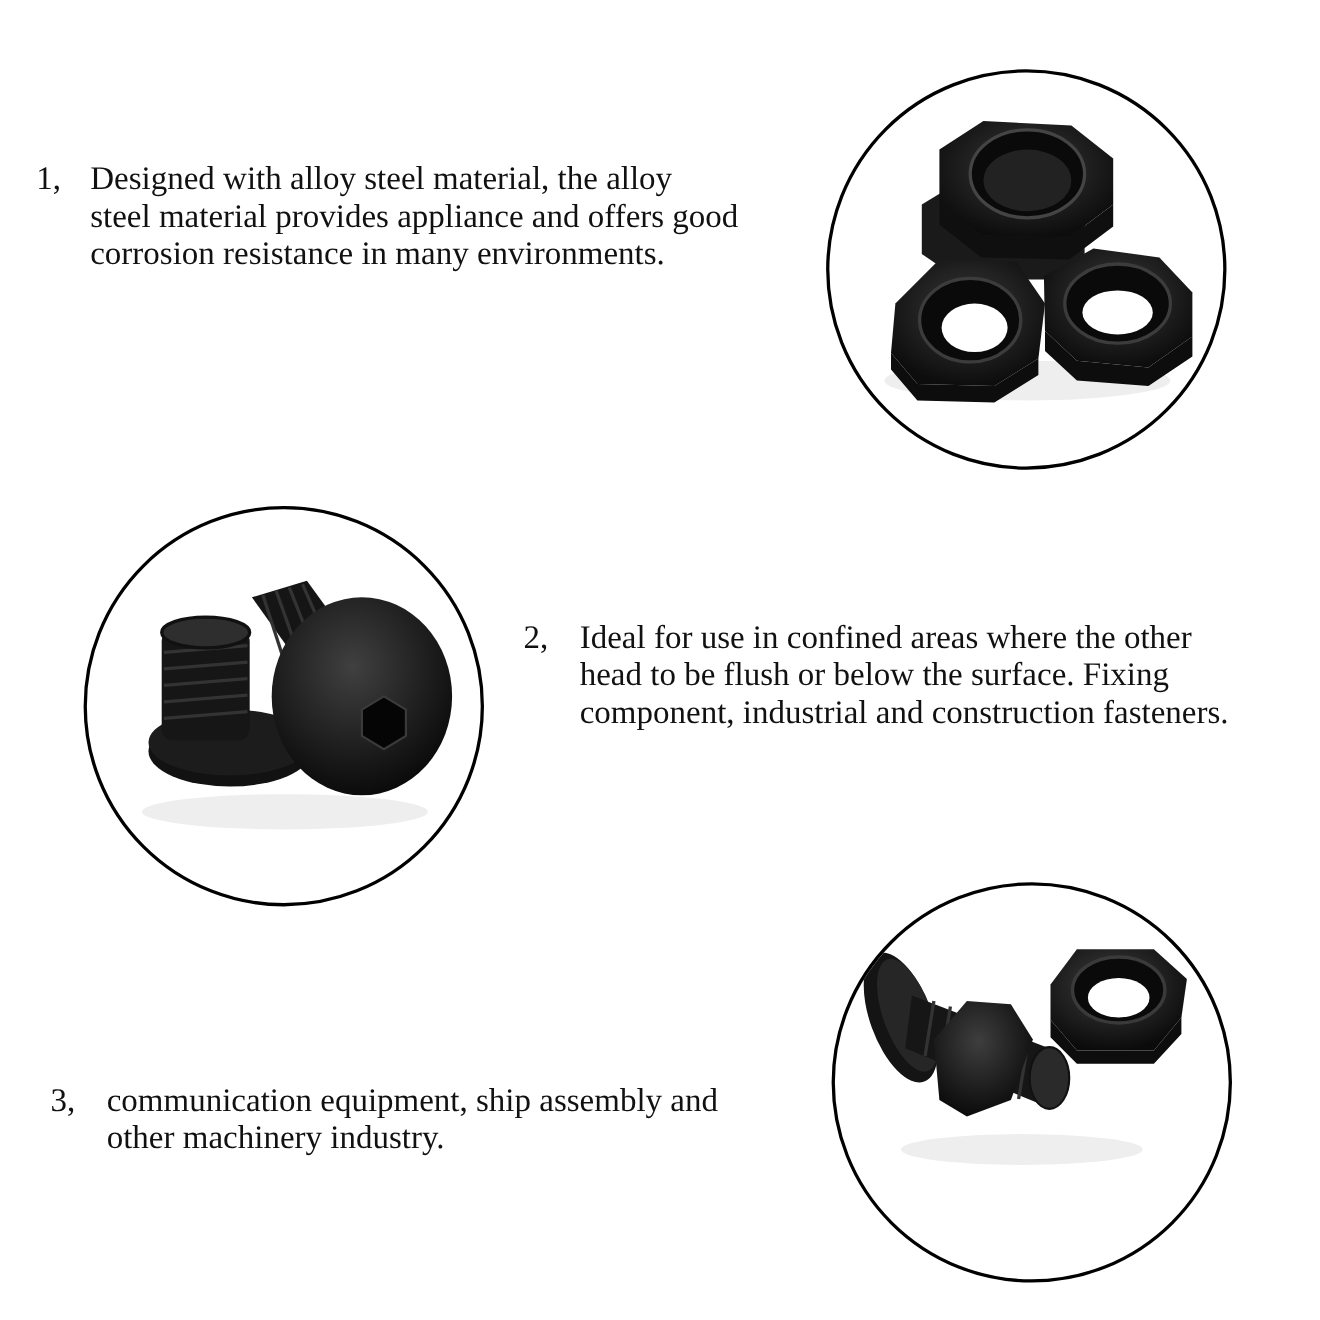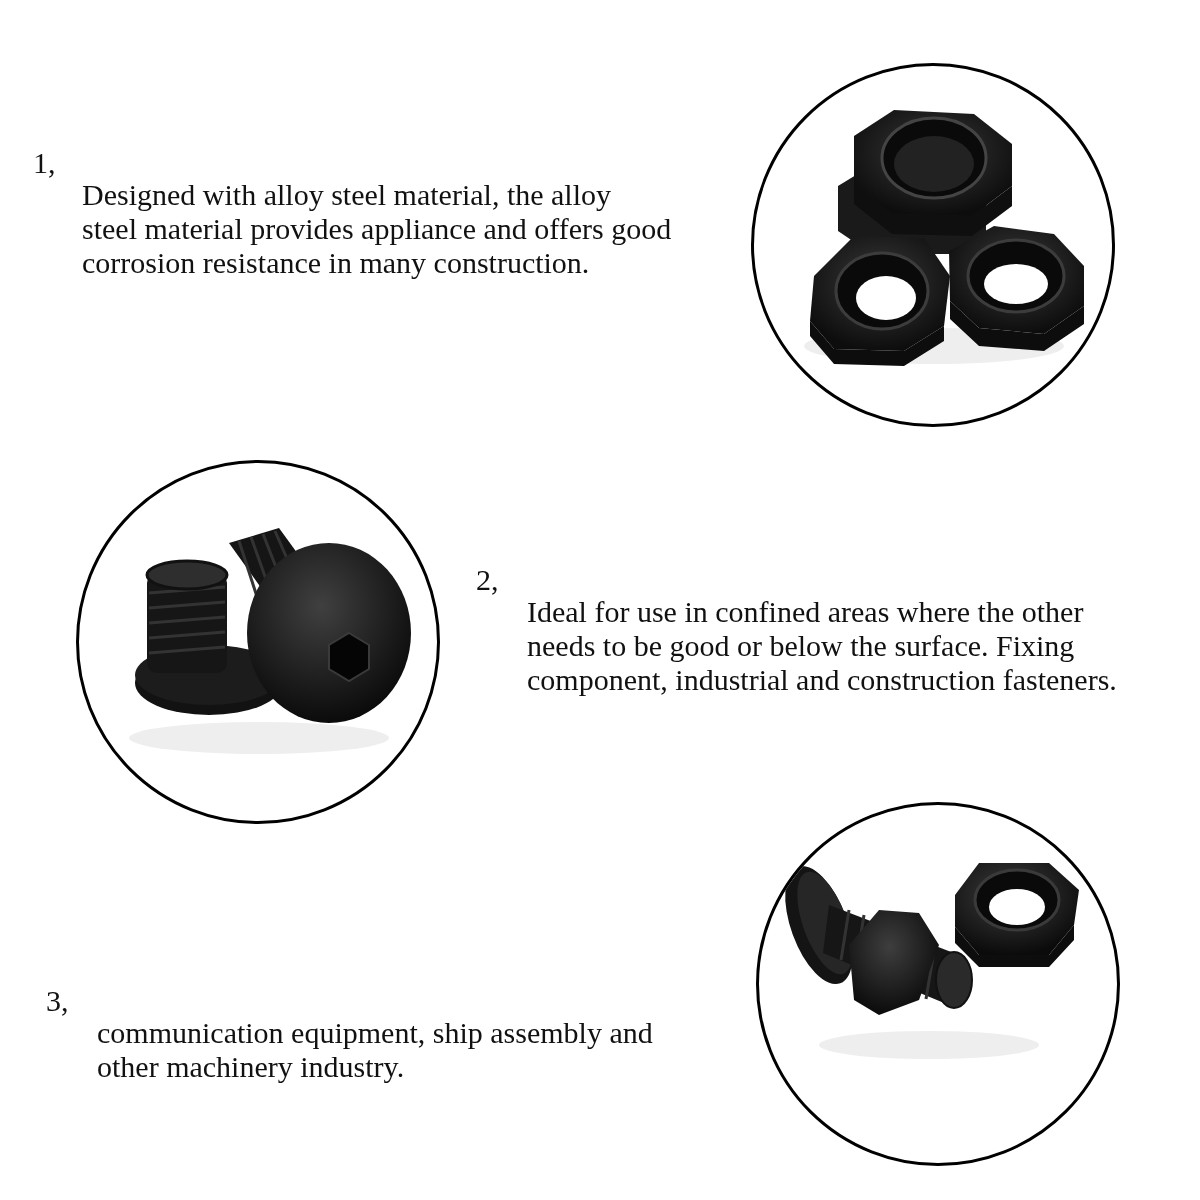--- a/index.html
+++ b/index.html
@@ -1,32 +1,32 @@
 <!DOCTYPE html>
 <html><head>
 <meta charset="utf-8">
 <style>
   html, body { margin: 0; padding: 0; background: #ffffff; }
   body { width: 1200px; height: 1200px; position: relative; overflow: hidden; }
   .feature { position: absolute; font-family: "Liberation Serif", "DejaVu Serif", serif; color: #111111; font-size: 30px; line-height: 34px; }
   .num { position: absolute; top: 0; white-space: nowrap; }
-  .lines { position: absolute; top: 0; white-space: nowrap; margin-top: 32px; }
+  .lines { position: absolute; top: 0; white-space: nowrap; }
   .line { display: block; }
   .circle { position: absolute; width: 358px; height: 358px; border: 3px solid #000; border-radius: 50%; background: #fff; overflow: hidden; box-sizing: content-box; }
   .circle svg { width: 100%; height: 100%; display: block; }
 </style>
 </head>
 <body>
 
 <div class="feature" style="left:0; top:146px;">
   <span class="num" style="left:33px;">1,</span>
   <div class="lines" style="left:82px;">
     <span class="line">Designed with alloy steel material, the alloy</span>
     <span class="line">steel material provides appliance and offers good</span>
-    <span class="line">corrosion resistance in many construction.</span>
+    <span class="line">corrosion resistance in many environments.</span>
   </div>
 </div>
 
 <div class="circle" style="left:751px; top:63px;">
   <svg viewBox="0 0 358 358">
     <defs>
       <radialGradient id="g1" cx="50%" cy="40%" r="60%">
         <stop offset="0%" stop-color="#3a3a3a"></stop>
           <stop offset="100%" stop-color="#0d0d0d"></stop>
       </radialGradient>
@@ -83,21 +83,21 @@
     </g>
     <ellipse cx="250" cy="170" rx="82" ry="90" fill="url(#g2)"></ellipse>
     <polygon points="270,170 290,182 290,206 270,218 250,206 250,182" fill="#050505" stroke="#3a3a3a" stroke-width="2"></polygon>
   </svg>
 </div>
 
 <div class="feature" style="left:0; top:563px;">
   <span class="num" style="left:476px;">2,</span>
   <div class="lines" style="left:527px;">
     <span class="line">Ideal for use in confined areas where the other</span>
-    <span class="line">needs to be good or below the surface. Fixing</span>
+    <span class="line">head to be flush or below the surface. Fixing</span>
     <span class="line">component, industrial and construction fasteners.</span>
   </div>
 </div>
 
 <div class="feature" style="left:0; top:984px;">
   <span class="num" style="left:46px;">3,</span>
   <div class="lines" style="left:97px;">
     <span class="line">communication equipment, ship assembly and</span>
     <span class="line">other machinery industry.</span>
   </div>

